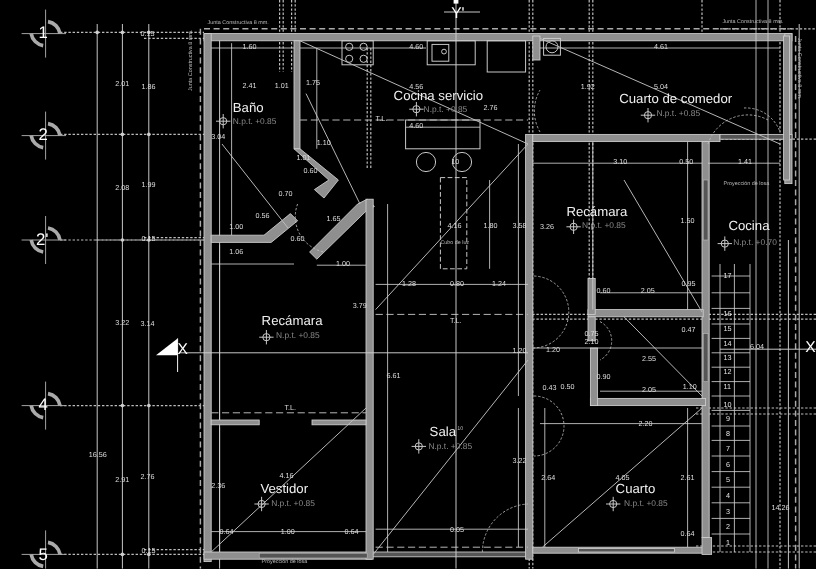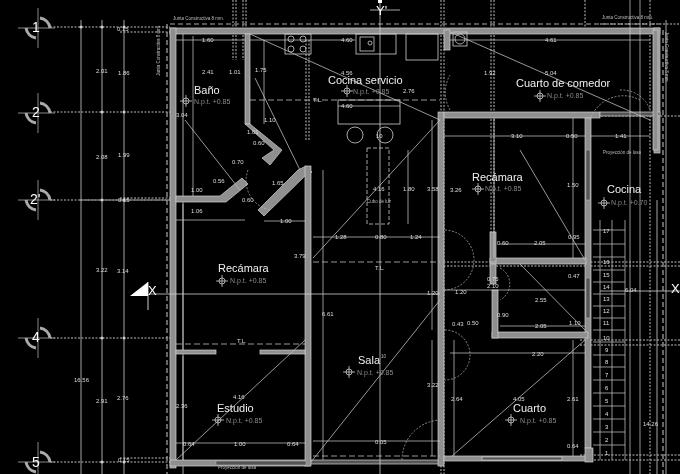--- a/index.html
+++ b/index.html
@@ -331,21 +331,21 @@
 <span class="lbl room" style="left:472px;top:172px;">Recámara</span>
 <span class="lbl npt" style="left:485px;top:185px;">N.p.t. +0.85</span>
 
 <span class="lbl room" style="left:607px;top:184px;">Cocina</span>
 <span class="lbl npt" style="left:611px;top:199px;">N.p.t. +0.70</span>
 
 <span class="lbl room" style="left:358px;top:355px;">Sala</span>
 <span class="lbl tiny" style="left:381px;top:355px;">10</span>
 <span class="lbl npt" style="left:357px;top:369px;">N.p.t. +0.85</span>
 
-<span class="lbl room" style="left:217px;top:403px;">Estudio</span>
+<span class="lbl room" style="left:217px;top:403px;">Vestidor</span>
 <span class="lbl npt" style="left:226px;top:417px;">N.p.t. +0.85</span>
 
 <span class="lbl room" style="left:513px;top:403px;">Cuarto</span>
 <span class="lbl npt" style="left:520px;top:417px;">N.p.t. +0.85</span>
 
 <span class="lbl tiny" style="left:367px;top:200px;">Cubo de luz</span>
 <span class="lbl tiny" style="left:603px;top:151px;">Proyección de losa</span>
 <span class="lbl tiny" style="left:218px;top:466px;">Proyección de losa</span>
 <span class="lbl tiny" style="left:173px;top:17px;">Junta Constructiva 8 mm.</span>
 <span class="lbl tiny" style="left:602px;top:16px;">Junta Constructiva 8 mm.</span>

